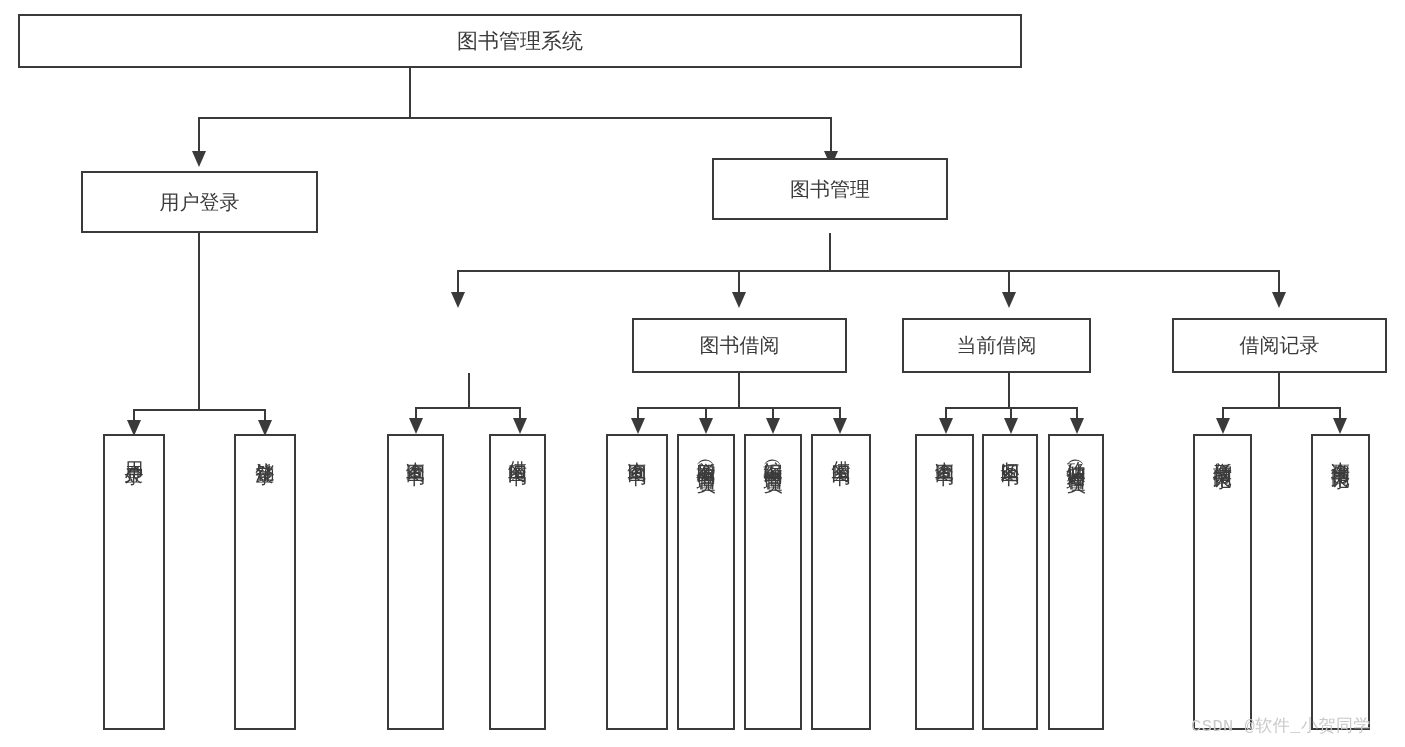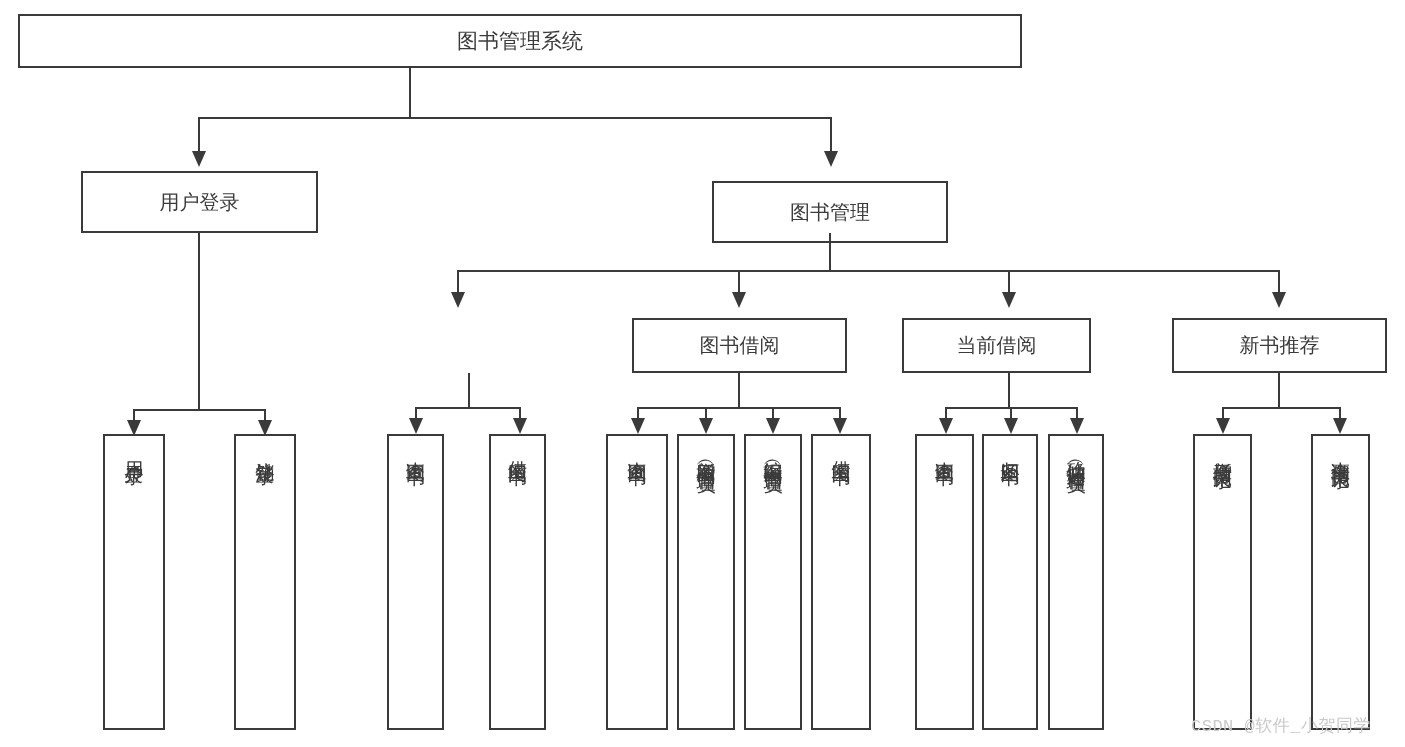--- a/index.html
+++ b/index.html
@@ -94,21 +94,21 @@
   <div class="hline" style="left:198px; top:117px; width:634px;"></div>
 
   <div class="vline" style="left:198px; top:117px; height:34px;"></div>
   <div class="vline" style="left:830px; top:117px; height:34px;"></div>
   <div class="arrow" style="left:192px; top:151px;"></div>
   <div class="arrow" style="left:824px; top:151px;"></div>
 
   <div class="box lvl2" style="left:81px; top:171px; width:237px; height:62px;">
     <span>用户登录</span>
   </div>
-  <div class="box lvl2" style="left:712px; top:181px; width:236px; height:62px;">
+  <div class="box lvl2" style="left:712px; top:158px; width:236px; height:62px;">
     <span>图书管理</span>
   </div>
 
   <div class="vline" style="left:198px; top:233px; height:176px;"></div>
   <div class="hline" style="left:133px; top:409px; width:132px;"></div>
   <div class="vline" style="left:133px; top:409px; height:17px;"></div>
   <div class="vline" style="left:264px; top:409px; height:17px;"></div>
   <div class="arrow" style="left:127px; top:420px;"></div>
   <div class="arrow" style="left:258px; top:420px;"></div>
 
@@ -130,21 +130,21 @@
   <div class="arrow" style="left:1002px; top:292px;"></div>
   <div class="arrow" style="left:1272px; top:292px;"></div>
 
   <div class="box lvl3" style="left:632px; top:318px; width:215px; height:55px;">
     <span>图书借阅</span>
   </div>
   <div class="box lvl3" style="left:902px; top:318px; width:189px; height:55px;">
     <span>当前借阅</span>
   </div>
   <div class="box lvl3" style="left:1172px; top:318px; width:215px; height:55px;">
-    <span>新书推荐</span>
+    <span>借阅记录</span>
   </div>
 
   <div class="vline" style="left:468px; top:373px; height:34px;"></div>
   <div class="hline" style="left:415px; top:407px; width:106px;"></div>
   <div class="vline" style="left:415px; top:407px; height:13px;"></div>
   <div class="vline" style="left:519px; top:407px; height:13px;"></div>
   <div class="arrow" style="left:409px; top:418px;"></div>
   <div class="arrow" style="left:513px; top:418px;"></div>
 
   <div class="box leaf" style="left:387px; top:434px; width:57px; height:296px;">

